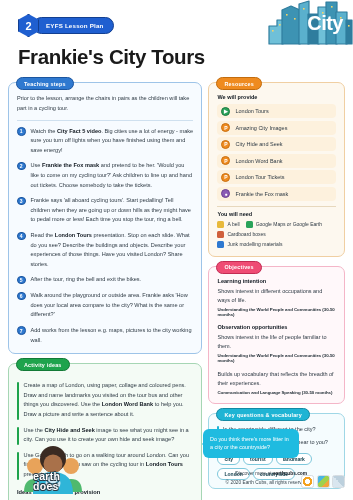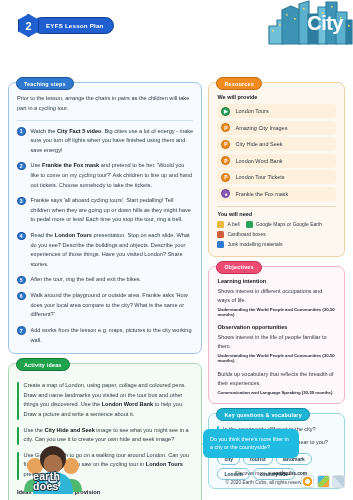--- a/index.html
+++ b/index.html
@@ -171,20 +171,21 @@
 </head>
 <body>
 
 <div class="page">
 
   <div class="header">
     <div class="badge-group">
       <div class="hexnum">2</div>
       <div class="badge-pill">EYFS Lesson Plan</div>
     </div>
+    <div class="title">Frankie's City Tours</div>
 
     <svg class="city-art" viewBox="0 0 86 46">
       <g stroke="#2f7d9e" stroke-width="1.2" stroke-linejoin="round">
         <path d="M2 44 L2 26 L10 26 L10 20 L16 20 L16 44 Z" fill="#6fc0d8"></path>
         <path d="M15 44 L15 10 L24 6 L33 10 L33 44 Z" fill="#3d93b3"></path>
         <path d="M32 44 L32 4 L42 1 L42 44 Z" fill="#5ab0cd"></path>
         <path d="M41 44 L41 14 L52 14 L52 44 Z" fill="#2f7d9e"></path>
         <path d="M51 44 L51 7 L60 7 L60 44 Z" fill="#6fc0d8"></path>
         <path d="M59 44 L59 2 L70 2 L70 44 Z" fill="#3d93b3"></path>
         <path d="M69 44 L69 12 L80 12 L80 44 Z" fill="#5ab0cd"></path>

